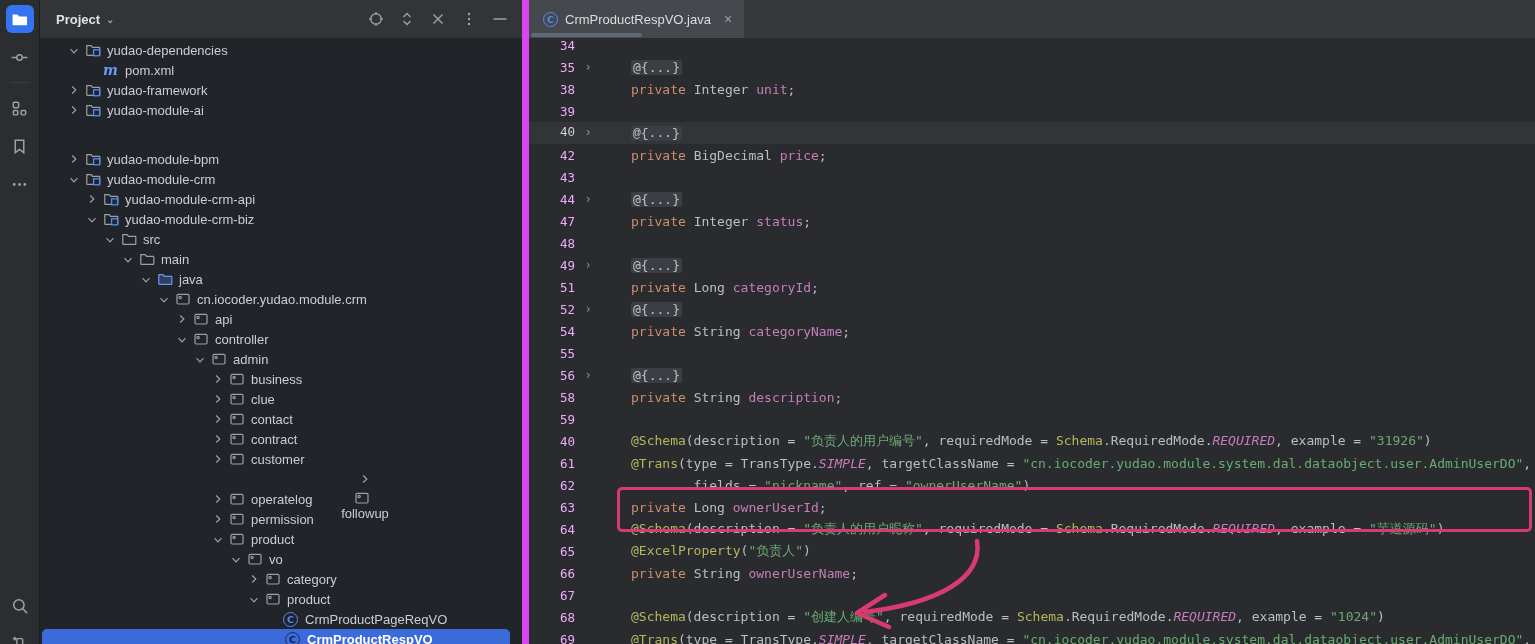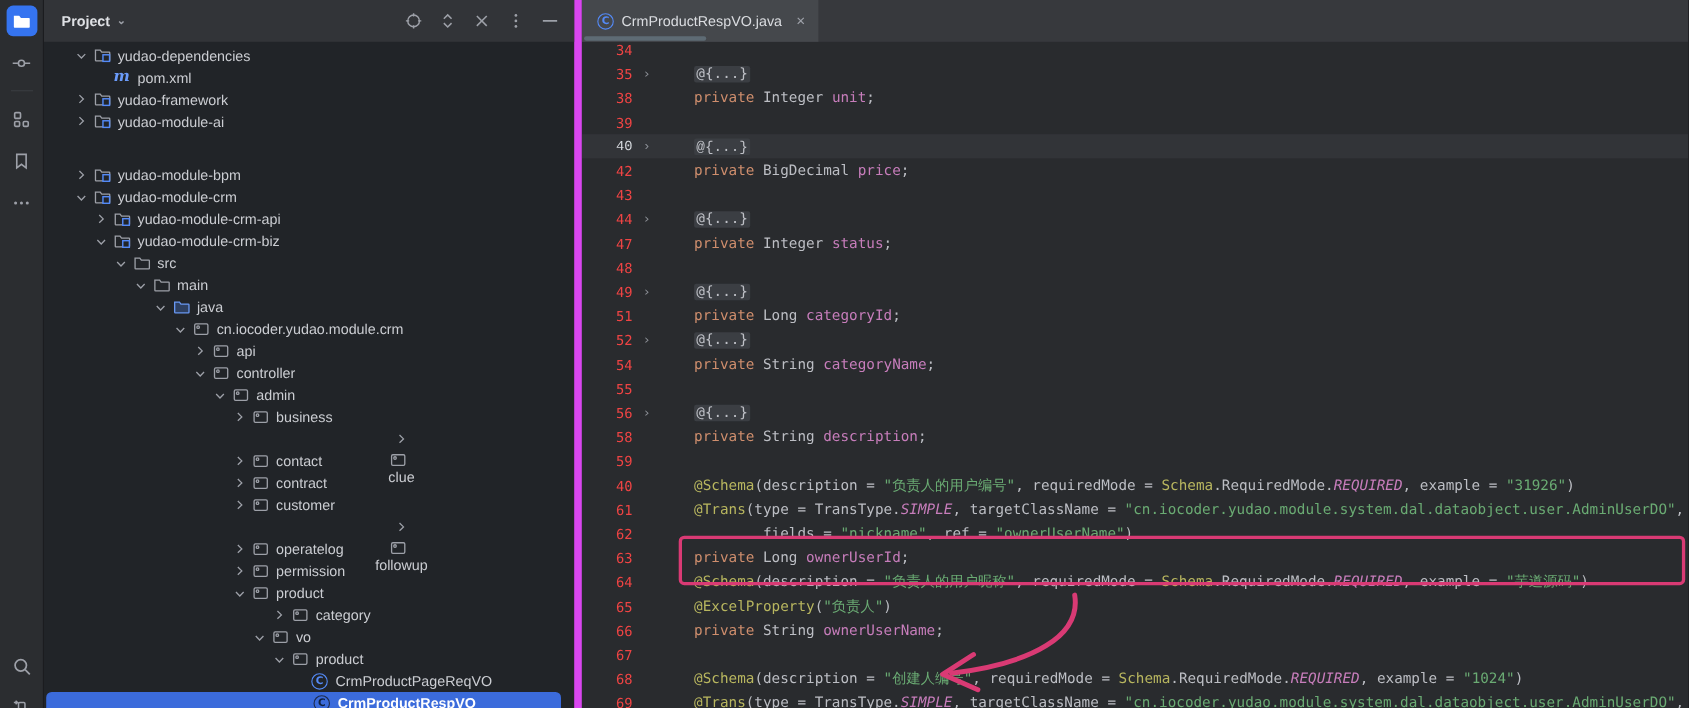--- a/index.html
+++ b/index.html
@@ -45,21 +45,21 @@
   .tabbar { position:absolute; left:0; top:0; right:0; height:38px; background:#37393D; z-index:5; }
   .tab { position:absolute; left:0; top:0; height:38px; background:#45484C;
     display:flex; align-items:center; padding:0 12px 0 14px; gap:7px; color:#DBDDE1; }
   .tab-close { color:#9DA0A8; font-size:14px; margin-left:6px; }
   .hscroll-thumb { position:absolute; top:33px; left:2px; width:111px; height:4px;
     border-radius:2px; background:#5E6B74; z-index:6; }
   .code-area { position:absolute; left:0; right:0; top:38px; bottom:0; overflow:hidden; }
   .code-lines { margin-top:-4px; }
   .code-row { height:22px; display:flex; align-items:center; font-family:"DejaVu Sans Mono", monospace; font-size:13px; }
   .code-row.current { background:#323438;font-family:Liberation Mono, monospace; }
-  .ln { width:48px; flex:0 0 48px; text-align:right; color:#ef4444; font-size:12.5px; padding-right:2px; }
+  .ln { width:48px; flex:0 0 48px; text-align:right; color:#f0abfc; font-size:12.5px; padding-right:2px; }
   .current .ln { color:#D6D9DE; }
   .fold-col { width:22px; flex:0 0 22px; text-align:center; color:#8C8F96; font-size:12px; }
   .code-text { padding-left:32px; white-space:pre; }
   .tk-k { color:#CF8E6D; }
   .tk-t { color:#BCBEC4; }
   .tk-f { color:#C77DBB; }
   .tk-a { color:#B8B65F; }
   .tk-s { color:#6AAB73; }
   .tk-c { color:#C77DBB; font-style:italic; }
   .tk-p { color:#BCBEC4; }
@@ -373,159 +373,159 @@
             </svg>
           </span>
           <span class="tr-icon">
             <svg width="16" height="16" viewBox="0 0 16 16" fill="none" stroke="#9DA0A8" stroke-width="1.2">
               <rect x="2" y="3.4" width="12" height="9.6" rx="1.2"></rect>
               <circle cx="5.1" cy="6.4" r="1.15"></circle>
             </svg>
           </span>
           <span>business</span>
         </div>
+        <div class="tree-row" style="padding-left: 168px;">
+          <span class="tr-chev">
+            <svg width="16" height="16" viewBox="0 0 16 16" fill="none" stroke="#9DA0A8" stroke-width="1.2">
+              <path d="M6.2 4.5L9.8 8l-3.6 3.5"></path>
+            </svg>
+          </span>
+          <span class="tr-icon">
+            <svg width="16" height="16" viewBox="0 0 16 16" fill="none" stroke="#9DA0A8" stroke-width="1.2">
+              <rect x="2" y="3.4" width="12" height="9.6" rx="1.2"></rect>
+              <circle cx="5.1" cy="6.4" r="1.15"></circle>
+            </svg>
+          </span>
+          <span>clue</span>
+        </div>
+        <div class="tree-row" style="padding-left: 168px;">
+          <span class="tr-chev">
+            <svg width="16" height="16" viewBox="0 0 16 16" fill="none" stroke="#9DA0A8" stroke-width="1.2">
+              <path d="M6.2 4.5L9.8 8l-3.6 3.5"></path>
+            </svg>
+          </span>
+          <span class="tr-icon">
+            <svg width="16" height="16" viewBox="0 0 16 16" fill="none" stroke="#9DA0A8" stroke-width="1.2">
+              <rect x="2" y="3.4" width="12" height="9.6" rx="1.2"></rect>
+              <circle cx="5.1" cy="6.4" r="1.15"></circle>
+            </svg>
+          </span>
+          <span>contact</span>
+        </div>
+        <div class="tree-row" style="padding-left: 168px;">
+          <span class="tr-chev">
+            <svg width="16" height="16" viewBox="0 0 16 16" fill="none" stroke="#9DA0A8" stroke-width="1.2">
+              <path d="M6.2 4.5L9.8 8l-3.6 3.5"></path>
+            </svg>
+          </span>
+          <span class="tr-icon">
+            <svg width="16" height="16" viewBox="0 0 16 16" fill="none" stroke="#9DA0A8" stroke-width="1.2">
+              <rect x="2" y="3.4" width="12" height="9.6" rx="1.2"></rect>
+              <circle cx="5.1" cy="6.4" r="1.15"></circle>
+            </svg>
+          </span>
+          <span>contract</span>
+        </div>
+        <div class="tree-row" style="padding-left: 168px;">
+          <span class="tr-chev">
+            <svg width="16" height="16" viewBox="0 0 16 16" fill="none" stroke="#9DA0A8" stroke-width="1.2">
+              <path d="M6.2 4.5L9.8 8l-3.6 3.5"></path>
+            </svg>
+          </span>
+          <span class="tr-icon">
+            <svg width="16" height="16" viewBox="0 0 16 16" fill="none" stroke="#9DA0A8" stroke-width="1.2">
+              <rect x="2" y="3.4" width="12" height="9.6" rx="1.2"></rect>
+              <circle cx="5.1" cy="6.4" r="1.15"></circle>
+            </svg>
+          </span>
+          <span>customer</span>
+        </div>
         <div class="tree-row" style="padding-left: 168px; flex-direction: column;">
           <span class="tr-chev">
             <svg width="16" height="16" viewBox="0 0 16 16" fill="none" stroke="#9DA0A8" stroke-width="1.2">
               <path d="M6.2 4.5L9.8 8l-3.6 3.5"></path>
             </svg>
           </span>
           <span class="tr-icon">
             <svg width="16" height="16" viewBox="0 0 16 16" fill="none" stroke="#9DA0A8" stroke-width="1.2">
               <rect x="2" y="3.4" width="12" height="9.6" rx="1.2"></rect>
               <circle cx="5.1" cy="6.4" r="1.15"></circle>
             </svg>
           </span>
-          <span>clue</span>
+          <span>followup</span>
         </div>
         <div class="tree-row" style="padding-left: 168px;">
           <span class="tr-chev">
             <svg width="16" height="16" viewBox="0 0 16 16" fill="none" stroke="#9DA0A8" stroke-width="1.2">
               <path d="M6.2 4.5L9.8 8l-3.6 3.5"></path>
             </svg>
           </span>
           <span class="tr-icon">
             <svg width="16" height="16" viewBox="0 0 16 16" fill="none" stroke="#9DA0A8" stroke-width="1.2">
               <rect x="2" y="3.4" width="12" height="9.6" rx="1.2"></rect>
               <circle cx="5.1" cy="6.4" r="1.15"></circle>
             </svg>
           </span>
-          <span>contact</span>
+          <span>operatelog</span>
         </div>
         <div class="tree-row" style="padding-left: 168px;">
           <span class="tr-chev">
             <svg width="16" height="16" viewBox="0 0 16 16" fill="none" stroke="#9DA0A8" stroke-width="1.2">
               <path d="M6.2 4.5L9.8 8l-3.6 3.5"></path>
             </svg>
           </span>
           <span class="tr-icon">
             <svg width="16" height="16" viewBox="0 0 16 16" fill="none" stroke="#9DA0A8" stroke-width="1.2">
               <rect x="2" y="3.4" width="12" height="9.6" rx="1.2"></rect>
               <circle cx="5.1" cy="6.4" r="1.15"></circle>
             </svg>
           </span>
-          <span>contract</span>
+          <span>permission</span>
         </div>
         <div class="tree-row" style="padding-left: 168px;">
           <span class="tr-chev">
-            <svg width="16" height="16" viewBox="0 0 16 16" fill="none" stroke="#9DA0A8" stroke-width="1.2">
-              <path d="M6.2 4.5L9.8 8l-3.6 3.5"></path>
-            </svg>
-          </span>
-          <span class="tr-icon">
-            <svg width="16" height="16" viewBox="0 0 16 16" fill="none" stroke="#9DA0A8" stroke-width="1.2">
-              <rect x="2" y="3.4" width="12" height="9.6" rx="1.2"></rect>
-              <circle cx="5.1" cy="6.4" r="1.15"></circle>
-            </svg>
-          </span>
-          <span>customer</span>
-        </div>
-        <div class="tree-row" style="padding-left: 168px; flex-direction: column;">
-          <span class="tr-chev">
-            <svg width="16" height="16" viewBox="0 0 16 16" fill="none" stroke="#9DA0A8" stroke-width="1.2">
-              <path d="M6.2 4.5L9.8 8l-3.6 3.5"></path>
-            </svg>
-          </span>
-          <span class="tr-icon">
-            <svg width="16" height="16" viewBox="0 0 16 16" fill="none" stroke="#9DA0A8" stroke-width="1.2">
-              <rect x="2" y="3.4" width="12" height="9.6" rx="1.2"></rect>
-              <circle cx="5.1" cy="6.4" r="1.15"></circle>
-            </svg>
-          </span>
-          <span>followup</span>
-        </div>
-        <div class="tree-row" style="padding-left: 168px;">
-          <span class="tr-chev">
-            <svg width="16" height="16" viewBox="0 0 16 16" fill="none" stroke="#9DA0A8" stroke-width="1.2">
-              <path d="M6.2 4.5L9.8 8l-3.6 3.5"></path>
-            </svg>
-          </span>
-          <span class="tr-icon">
-            <svg width="16" height="16" viewBox="0 0 16 16" fill="none" stroke="#9DA0A8" stroke-width="1.2">
-              <rect x="2" y="3.4" width="12" height="9.6" rx="1.2"></rect>
-              <circle cx="5.1" cy="6.4" r="1.15"></circle>
-            </svg>
-          </span>
-          <span>operatelog</span>
-        </div>
-        <div class="tree-row" style="padding-left: 168px;">
-          <span class="tr-chev">
-            <svg width="16" height="16" viewBox="0 0 16 16" fill="none" stroke="#9DA0A8" stroke-width="1.2">
-              <path d="M6.2 4.5L9.8 8l-3.6 3.5"></path>
-            </svg>
-          </span>
-          <span class="tr-icon">
-            <svg width="16" height="16" viewBox="0 0 16 16" fill="none" stroke="#9DA0A8" stroke-width="1.2">
-              <rect x="2" y="3.4" width="12" height="9.6" rx="1.2"></rect>
-              <circle cx="5.1" cy="6.4" r="1.15"></circle>
-            </svg>
-          </span>
-          <span>permission</span>
-        </div>
-        <div class="tree-row" style="padding-left: 168px;">
-          <span class="tr-chev">
             <svg width="16" height="16" viewBox="0 0 16 16" fill="none" stroke="#9DA0A8" stroke-width="1.2" style="margin-top:2px">
               <path d="M4.5 6.2L8 9.8l3.5-3.6"></path>
             </svg>
           </span>
           <span class="tr-icon">
             <svg width="16" height="16" viewBox="0 0 16 16" fill="none" stroke="#9DA0A8" stroke-width="1.2">
               <rect x="2" y="3.4" width="12" height="9.6" rx="1.2"></rect>
               <circle cx="5.1" cy="6.4" r="1.15"></circle>
             </svg>
           </span>
           <span>product</span>
         </div>
+        <div class="tree-row" style="padding-left: 186px;">
+          <span class="tr-chev">
+            <svg width="16" height="16" viewBox="0 0 16 16" fill="none" stroke="#9DA0A8" stroke-width="1.2" style="margin-top:2px">
+              <path d="M4.5 6.2L8 9.8l3.5-3.6"></path>
+            </svg>
+          </span>
+          <span class="tr-icon">
+            <svg width="16" height="16" viewBox="0 0 16 16" fill="none" stroke="#9DA0A8" stroke-width="1.2">
+              <rect x="2" y="3.4" width="12" height="9.6" rx="1.2"></rect>
+              <circle cx="5.1" cy="6.4" r="1.15"></circle>
+            </svg>
+          </span>
+          <span>vo</span>
+        </div>
         <div class="tree-row" style="padding-left: 204px;">
           <span class="tr-chev">
             <svg width="16" height="16" viewBox="0 0 16 16" fill="none" stroke="#9DA0A8" stroke-width="1.2">
               <path d="M6.2 4.5L9.8 8l-3.6 3.5"></path>
             </svg>
           </span>
           <span class="tr-icon">
             <svg width="16" height="16" viewBox="0 0 16 16" fill="none" stroke="#9DA0A8" stroke-width="1.2">
               <rect x="2" y="3.4" width="12" height="9.6" rx="1.2"></rect>
               <circle cx="5.1" cy="6.4" r="1.15"></circle>
             </svg>
           </span>
           <span>category</span>
-        </div>
-        <div class="tree-row" style="padding-left: 186px;">
-          <span class="tr-chev">
-            <svg width="16" height="16" viewBox="0 0 16 16" fill="none" stroke="#9DA0A8" stroke-width="1.2" style="margin-top:2px">
-              <path d="M4.5 6.2L8 9.8l3.5-3.6"></path>
-            </svg>
-          </span>
-          <span class="tr-icon">
-            <svg width="16" height="16" viewBox="0 0 16 16" fill="none" stroke="#9DA0A8" stroke-width="1.2">
-              <rect x="2" y="3.4" width="12" height="9.6" rx="1.2"></rect>
-              <circle cx="5.1" cy="6.4" r="1.15"></circle>
-            </svg>
-          </span>
-          <span>vo</span>
         </div>
         <div class="tree-row" style="padding-left: 204px;">
           <span class="tr-chev">
             <svg width="16" height="16" viewBox="0 0 16 16" fill="none" stroke="#9DA0A8" stroke-width="1.2" style="margin-top:2px">
               <path d="M4.5 6.2L8 9.8l3.5-3.6"></path>
             </svg>
           </span>
           <span class="tr-icon">
             <svg width="16" height="16" viewBox="0 0 16 16" fill="none" stroke="#9DA0A8" stroke-width="1.2">
               <rect x="2" y="3.4" width="12" height="9.6" rx="1.2"></rect>

